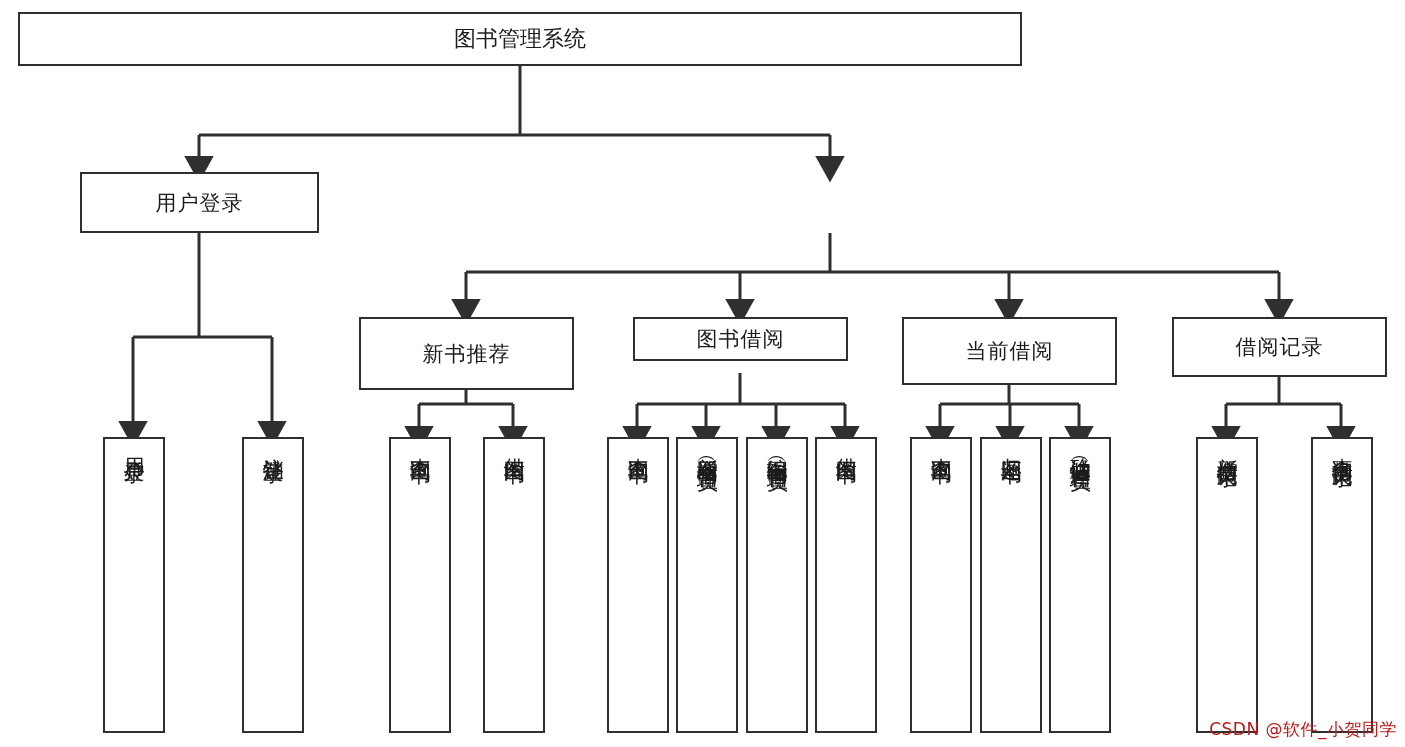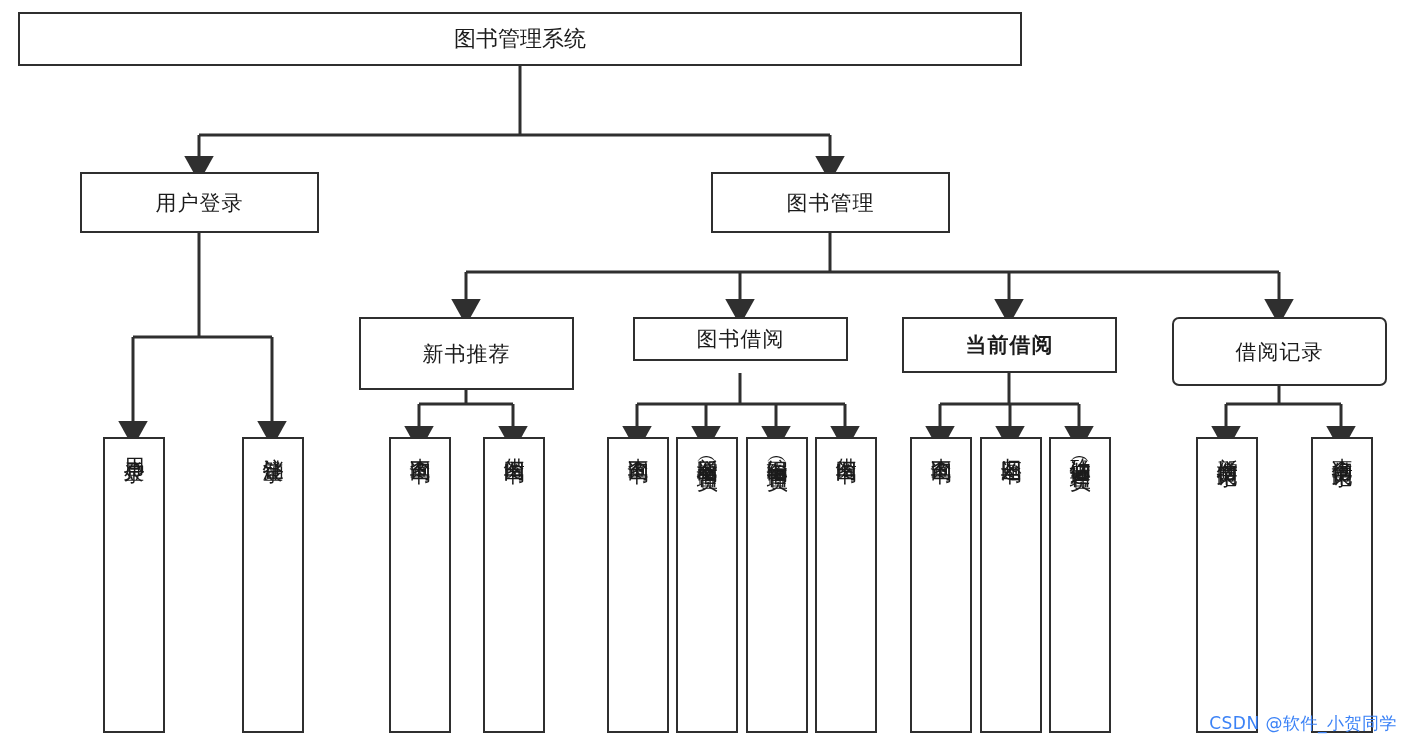--- a/index.html
+++ b/index.html
@@ -47,23 +47,23 @@
     text-orientation:upright;
     font-size:21px;
     line-height:1.08;
     letter-spacing:2px;
     white-space:nowrap;
     display:block;
   }
   .watermark{
     position:absolute;
     right:8px;
-    bottom:12px;
+    bottom:6px;
     font-size:17px;
-    color:#3b82f6;
+    color:#b91c1c;
     letter-spacing:0.5px;
     white-space:nowrap;
     pointer-events:none;
   }
 </style>
 </head>
 <body>
 
 <div id="canvas">
 
@@ -118,37 +118,34 @@
   </svg>
 
   <div class="node root" style="left:18px;top:12px;width:1004px;height:54px;font-family:Liberation Serif, serif;">
     <span>图书管理系统</span>
   </div>
 
   <div class="node h" style="left:80px;top:172px;width:239px;height:61px;">
     <span>用户登录</span>
   </div>
 
-  <div class="node h" style="left:711px;top:172px;width:239px;height:61px;">
-    <span>图书管理</span>
-  </div>
 
   <div class="node h" style="left:359px;top:317px;width:215px;height:73px;">
     <span>新书推荐</span>
   </div>
 
   <div class="node h" style="left:633px;top:317px;width:215px;height:44px;">
     <span>图书借阅</span>
   </div>
 
-  <div class="node h" style="left:902px;top:317px;width:215px;height:56px;font-weight:bold;">
+  <div class="node h" style="left:902px;top:317px;width:215px;height:68px;">
     <span>当前借阅</span>
   </div>
 
-  <div class="node h" style="left:1172px;top:317px;width:215px;height:69px;border-radius:7px;">
+  <div class="node h" style="left:1172px;top:317px;width:215px;height:60px;">
     <span>借阅记录</span>
   </div>
 
   <div class="node v" style="left:103px;top:437px;width:62px;height:296px;">
     <span class="vtext">用户登录</span>
   </div>
   <div class="node v" style="left:242px;top:437px;width:62px;height:296px;">
     <span class="vtext">注销登录</span>
   </div>
 

